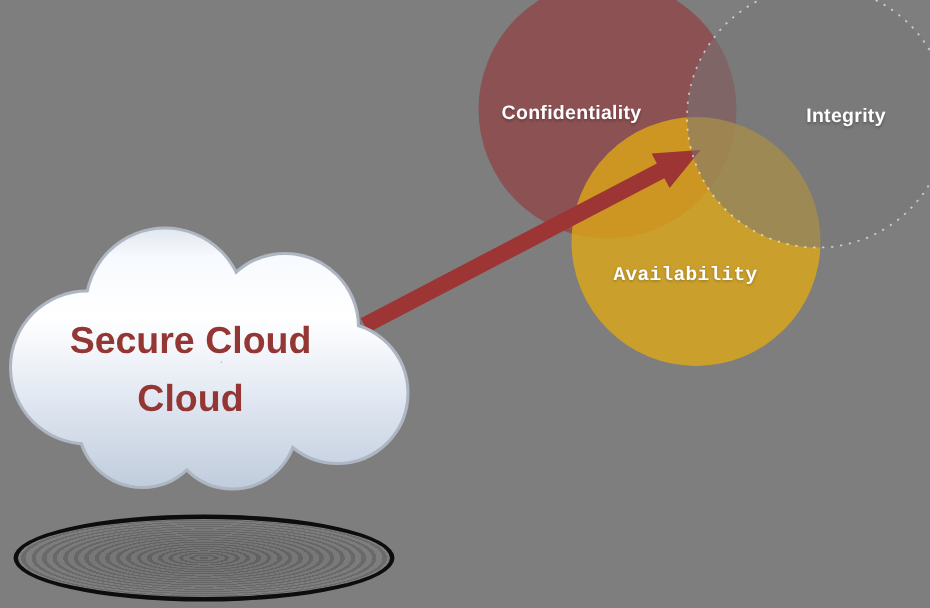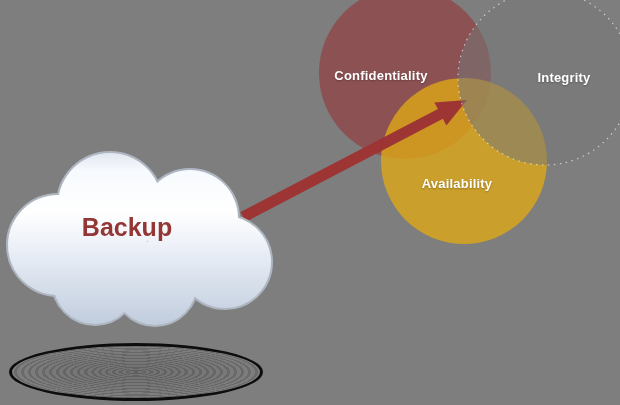--- a/index.html
+++ b/index.html
@@ -11,21 +11,21 @@
   .stage{position:absolute;inset:0;width:620px;height:405px;}
   svg.layer{position:absolute;left:0;top:0;}
 
   .venn-label{
     position:absolute;transform:translate(-50%,-50%);
     color:#FFFFFF;font-weight:700;font-size:13px;letter-spacing:.2px;
     text-shadow:0 1px 2px rgba(0,0,0,.28);white-space:nowrap;
   }
   .lbl-conf{left:381px;top:75px;}
   .lbl-integ{left:548px;top:77px;padding-left:32px;}
-  .lbl-avail{left:457px;top:183px;}
+  .lbl-avail{left:457px;top:183px;font-family:Liberation Mono, monospace;}
 
   .cloud-text{
     position:absolute;left:17px;top:208px;width:220px;
     text-align:center;color:#943634;font-weight:700;font-size:25px;
     line-height:39px;
   }
 
   .cloud-shadow{
     position:absolute;left:9px;top:343px;width:248px;height:52px;
     border:3px solid #0d0d0d;border-radius:50%;
@@ -75,20 +75,21 @@
         <circle cx="58" cy="245" r="50"></circle>
         <circle cx="95" cy="282" r="42"></circle>
         <circle cx="155" cy="283" r="42"></circle>
       </g>
     </g>
   </svg>
 
   <div class="cloud-shadow"></div>
 
   <div class="cloud-text">
-    <div>Backup</div>
+    <div>Secure Cloud</div>
+    <div>Cloud</div>
   </div>
 
   <div class="venn-label lbl-conf">Confidentiality</div>
   <div class="venn-label lbl-integ">Integrity</div>
   <div class="venn-label lbl-avail">Availability</div>
 
 </div>
 
 </body></html>

